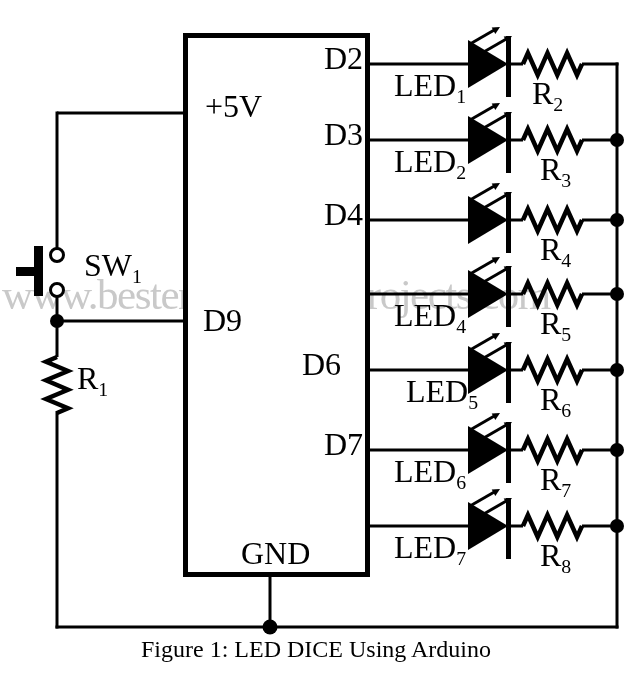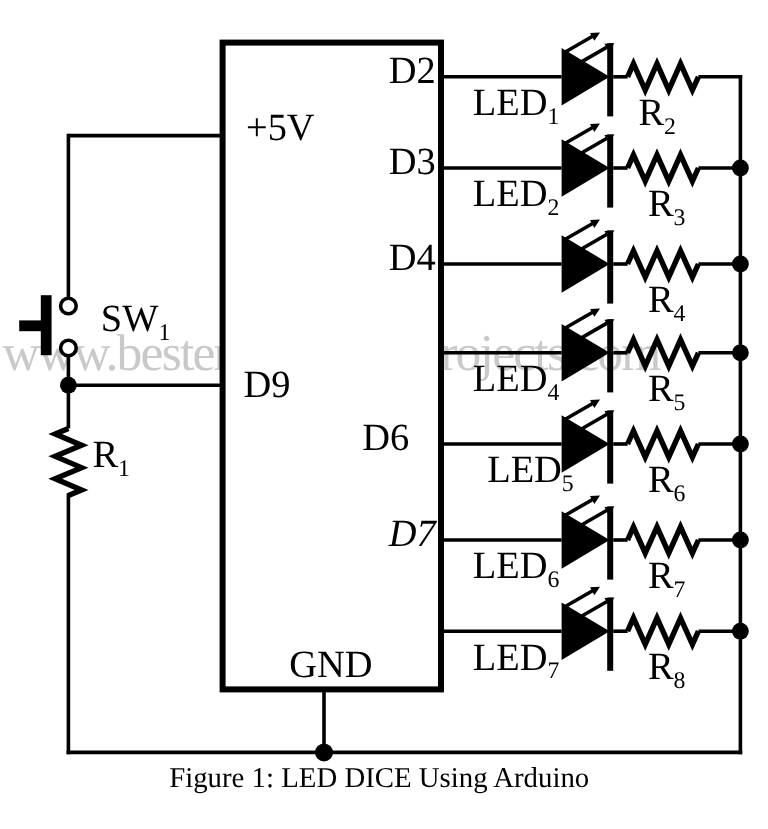--- a/index.html
+++ b/index.html
@@ -117,21 +117,21 @@
   </svg>
 
   <div class="lbl" style="left:189px;top:90px;margin-left:16px;">+5V</div>
   <div class="lbl" style="left:203px;top:304px;text-align:right;">D9</div>
   <div class="lbl" style="left:241px;top:537px;">GND</div>
 
   <div class="lbl pin-r" style="top:42px;">D2</div>
   <div class="lbl pin-r" style="top:118px;">D3</div>
   <div class="lbl pin-r" style="top:198px;">D4</div>
   <div class="lbl pin-r" style="top:348px;text-align:center;">D6</div>
-  <div class="lbl pin-r" style="top:428px;font-style:italic;">D7</div>
+  <div class="lbl pin-r" style="top:428px;">D7</div>
 
   <div class="lbl" style="left:394px;top:69px;"><span>LED</span><sub>1</sub></div>
   <div class="lbl" style="left:394px;top:145px;"><span>LED</span><sub>2</sub></div>
   <div class="lbl" style="left:394px;top:299px;"><span>LED</span><sub>4</sub></div>
   <div class="lbl" style="left:406px;top:375px;"><span>LED</span><sub>5</sub></div>
   <div class="lbl" style="left:394px;top:455px;"><span>LED</span><sub>6</sub></div>
   <div class="lbl" style="left:394px;top:531px;"><span>LED</span><sub>7</sub></div>
 
   <div class="lbl" style="left:532px;top:77px;"><span>R</span><sub>2</sub></div>
   <div class="lbl" style="left:540px;top:153px;"><span>R</span><sub>3</sub></div>

